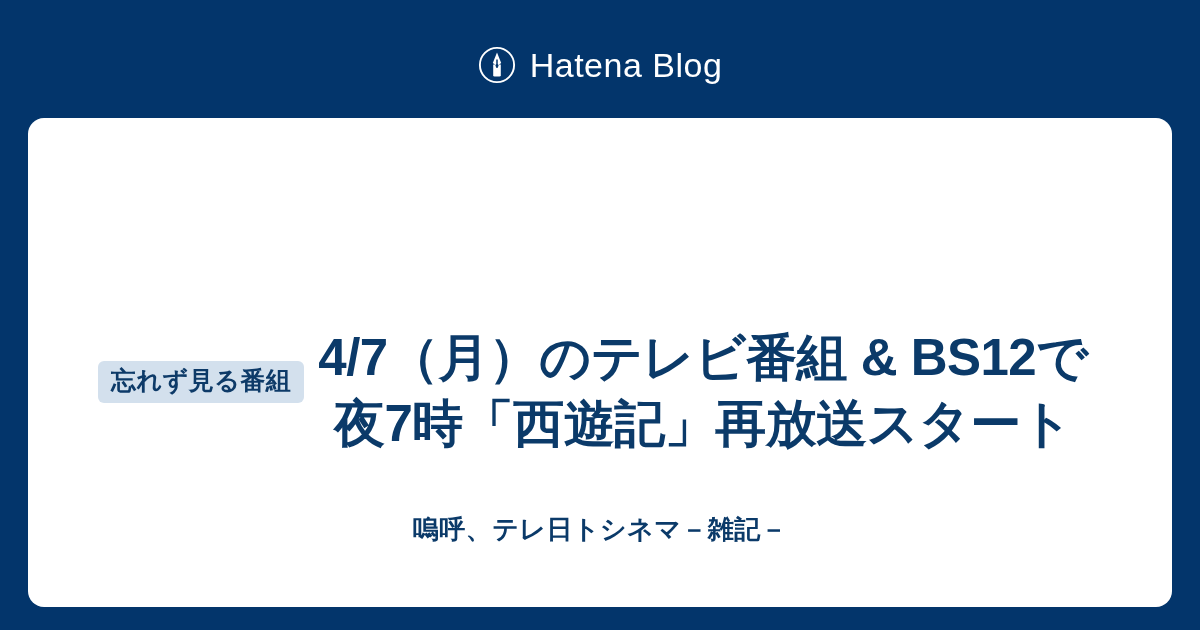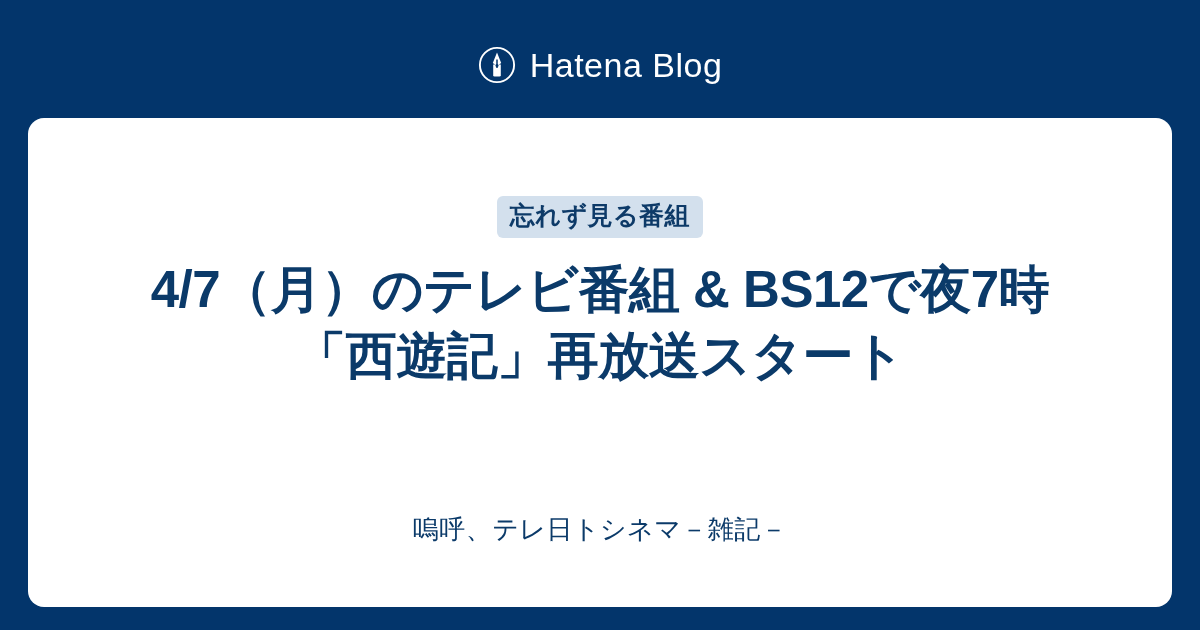--- a/index.html
+++ b/index.html
@@ -65,21 +65,21 @@
   }
 
   .card-inner {
     position:absolute;
     left:0;
     top:0;
     right:0;
     bottom:0;
     padding:78px 70px 40px;
     display:flex;
-    flex-direction:column;
+    flex-direction:row;
     align-items:center;
   }
 
   
   .badge {
     display:inline-block;
     background:#d3e0ed;
     color:#0d3a68;
     font-size:25px;
     font-weight:700;
@@ -104,21 +104,21 @@
   }
 
   
   .blog-name {
     position:absolute;
     left:0;
     right:0;
     bottom:62px;
     text-align:center;
     font-size:26px;
-    font-weight:400;
+    font-weight:700;
     color:#0b3a69;
     line-height:1.2;
     letter-spacing:0.5px;
   }
 </style>
 </head>
 <body>
 
 <div class="og-card">
 

